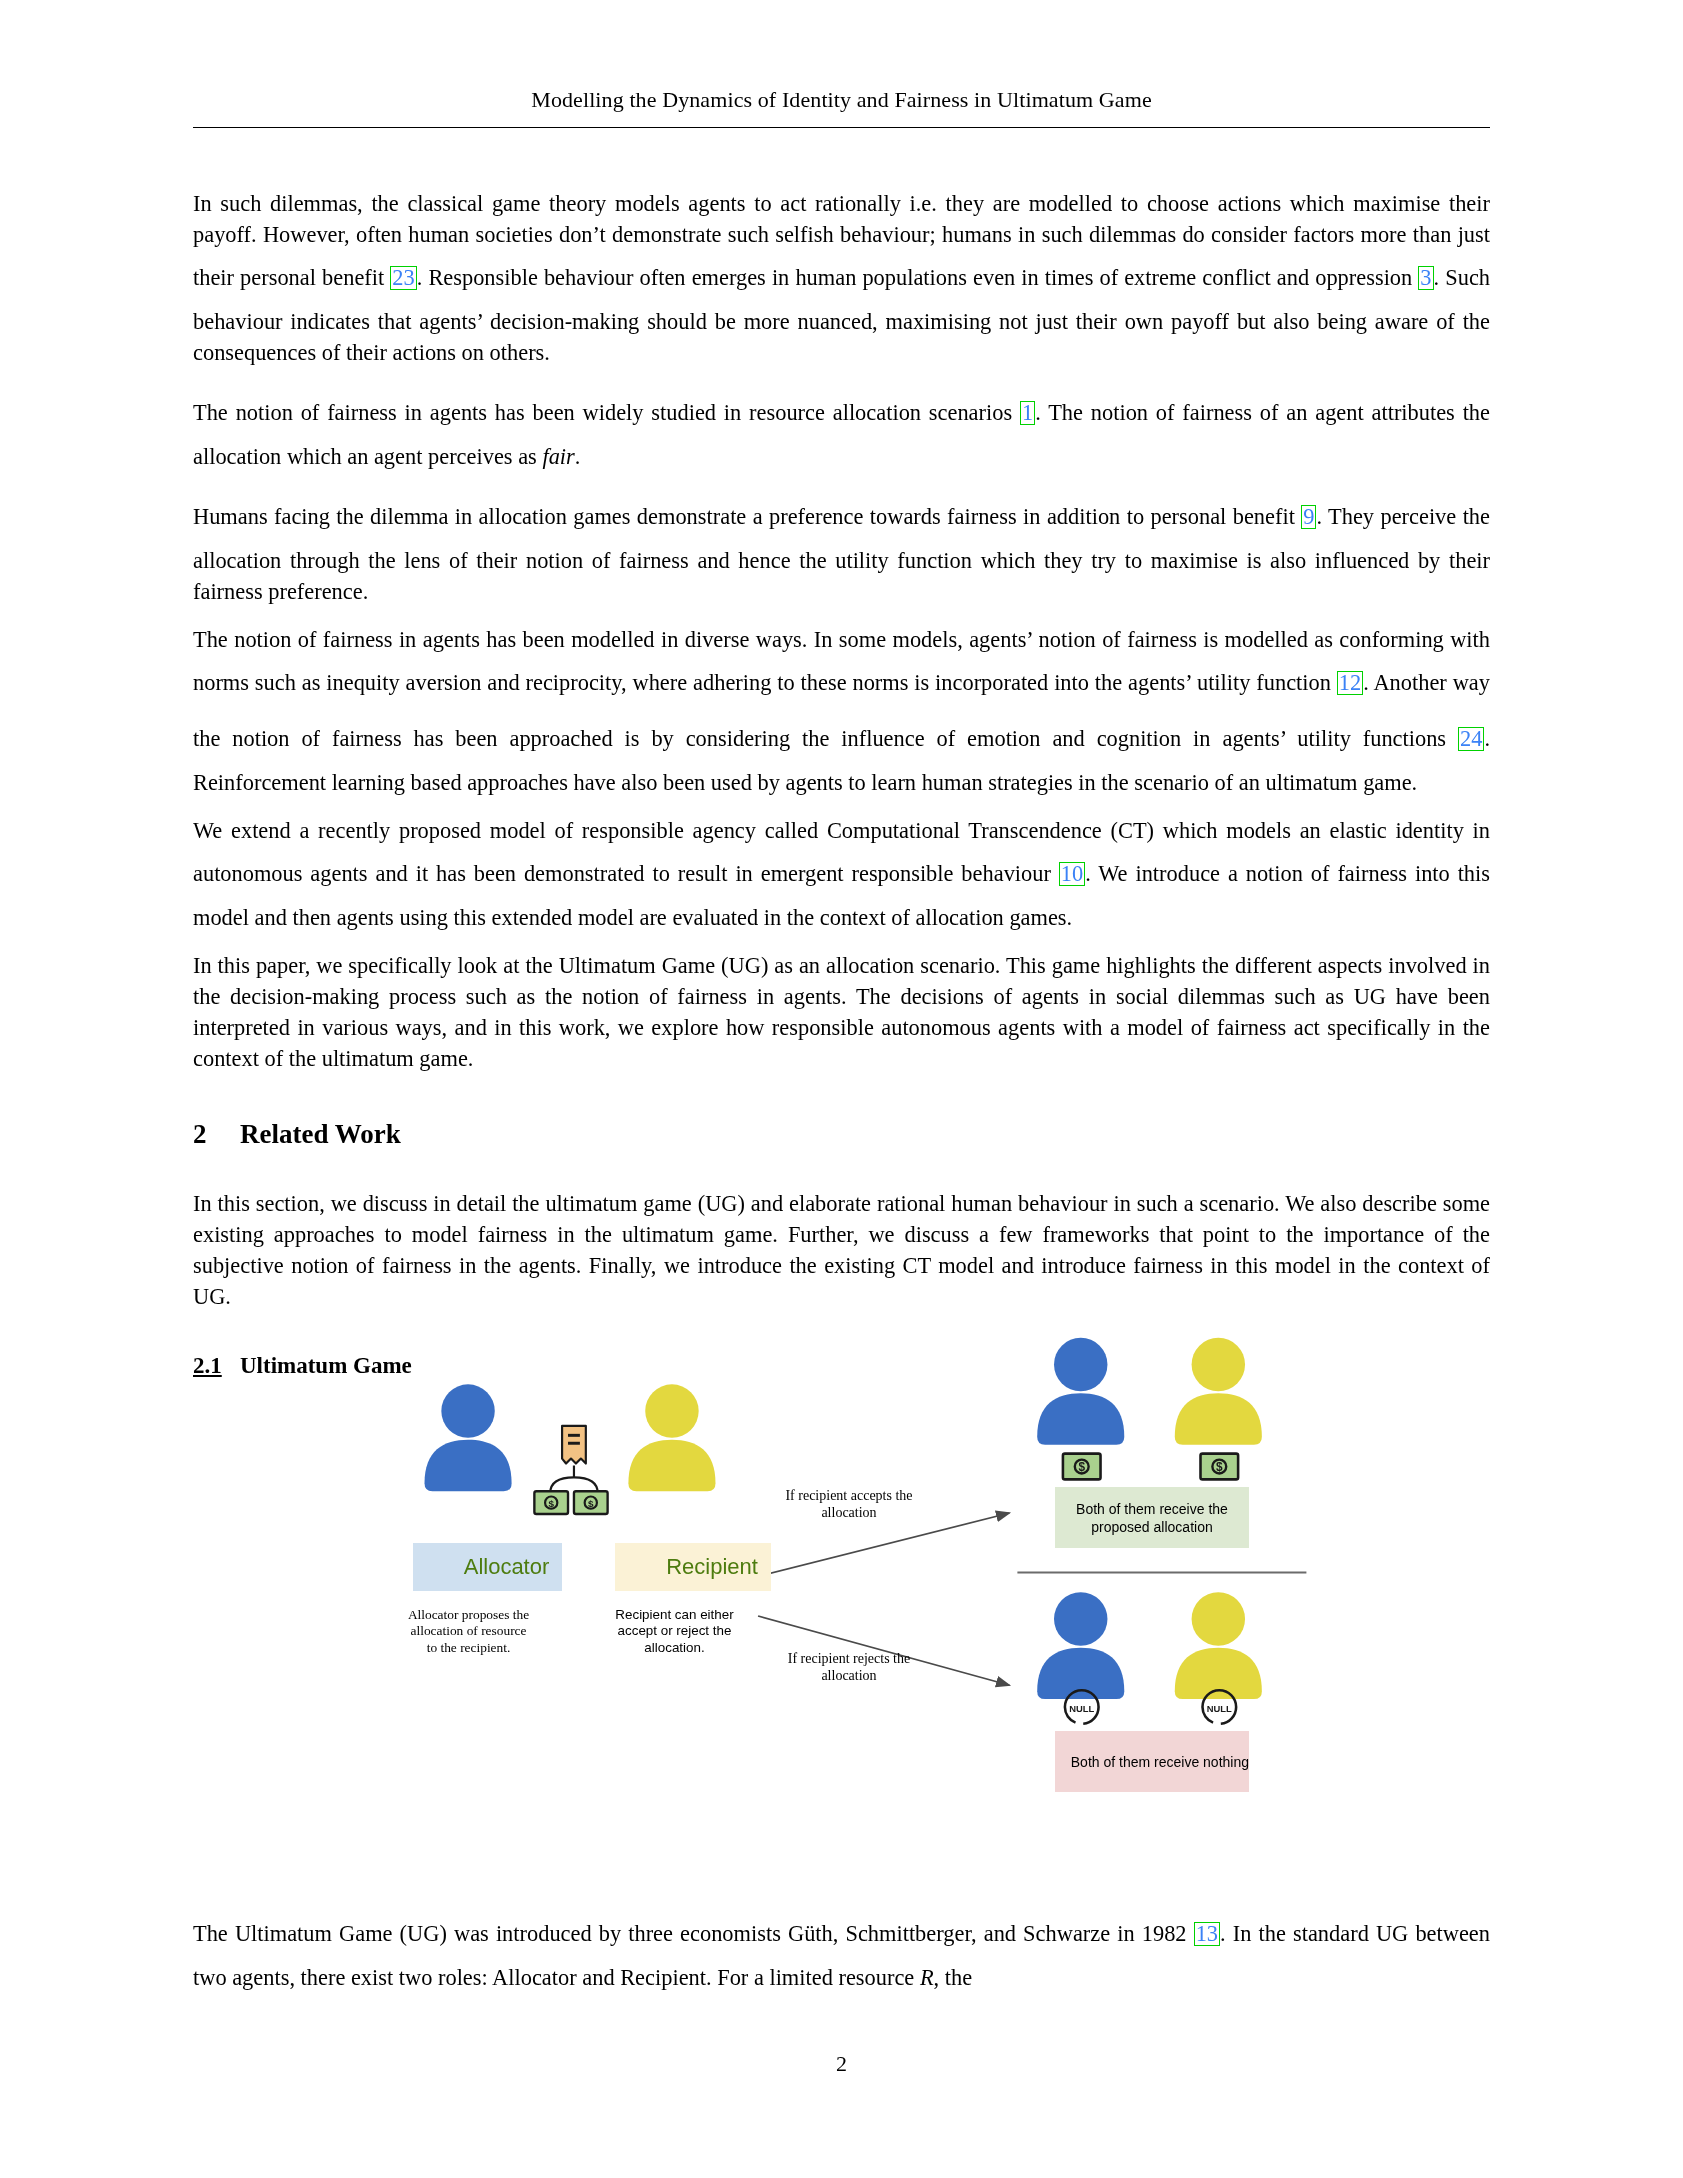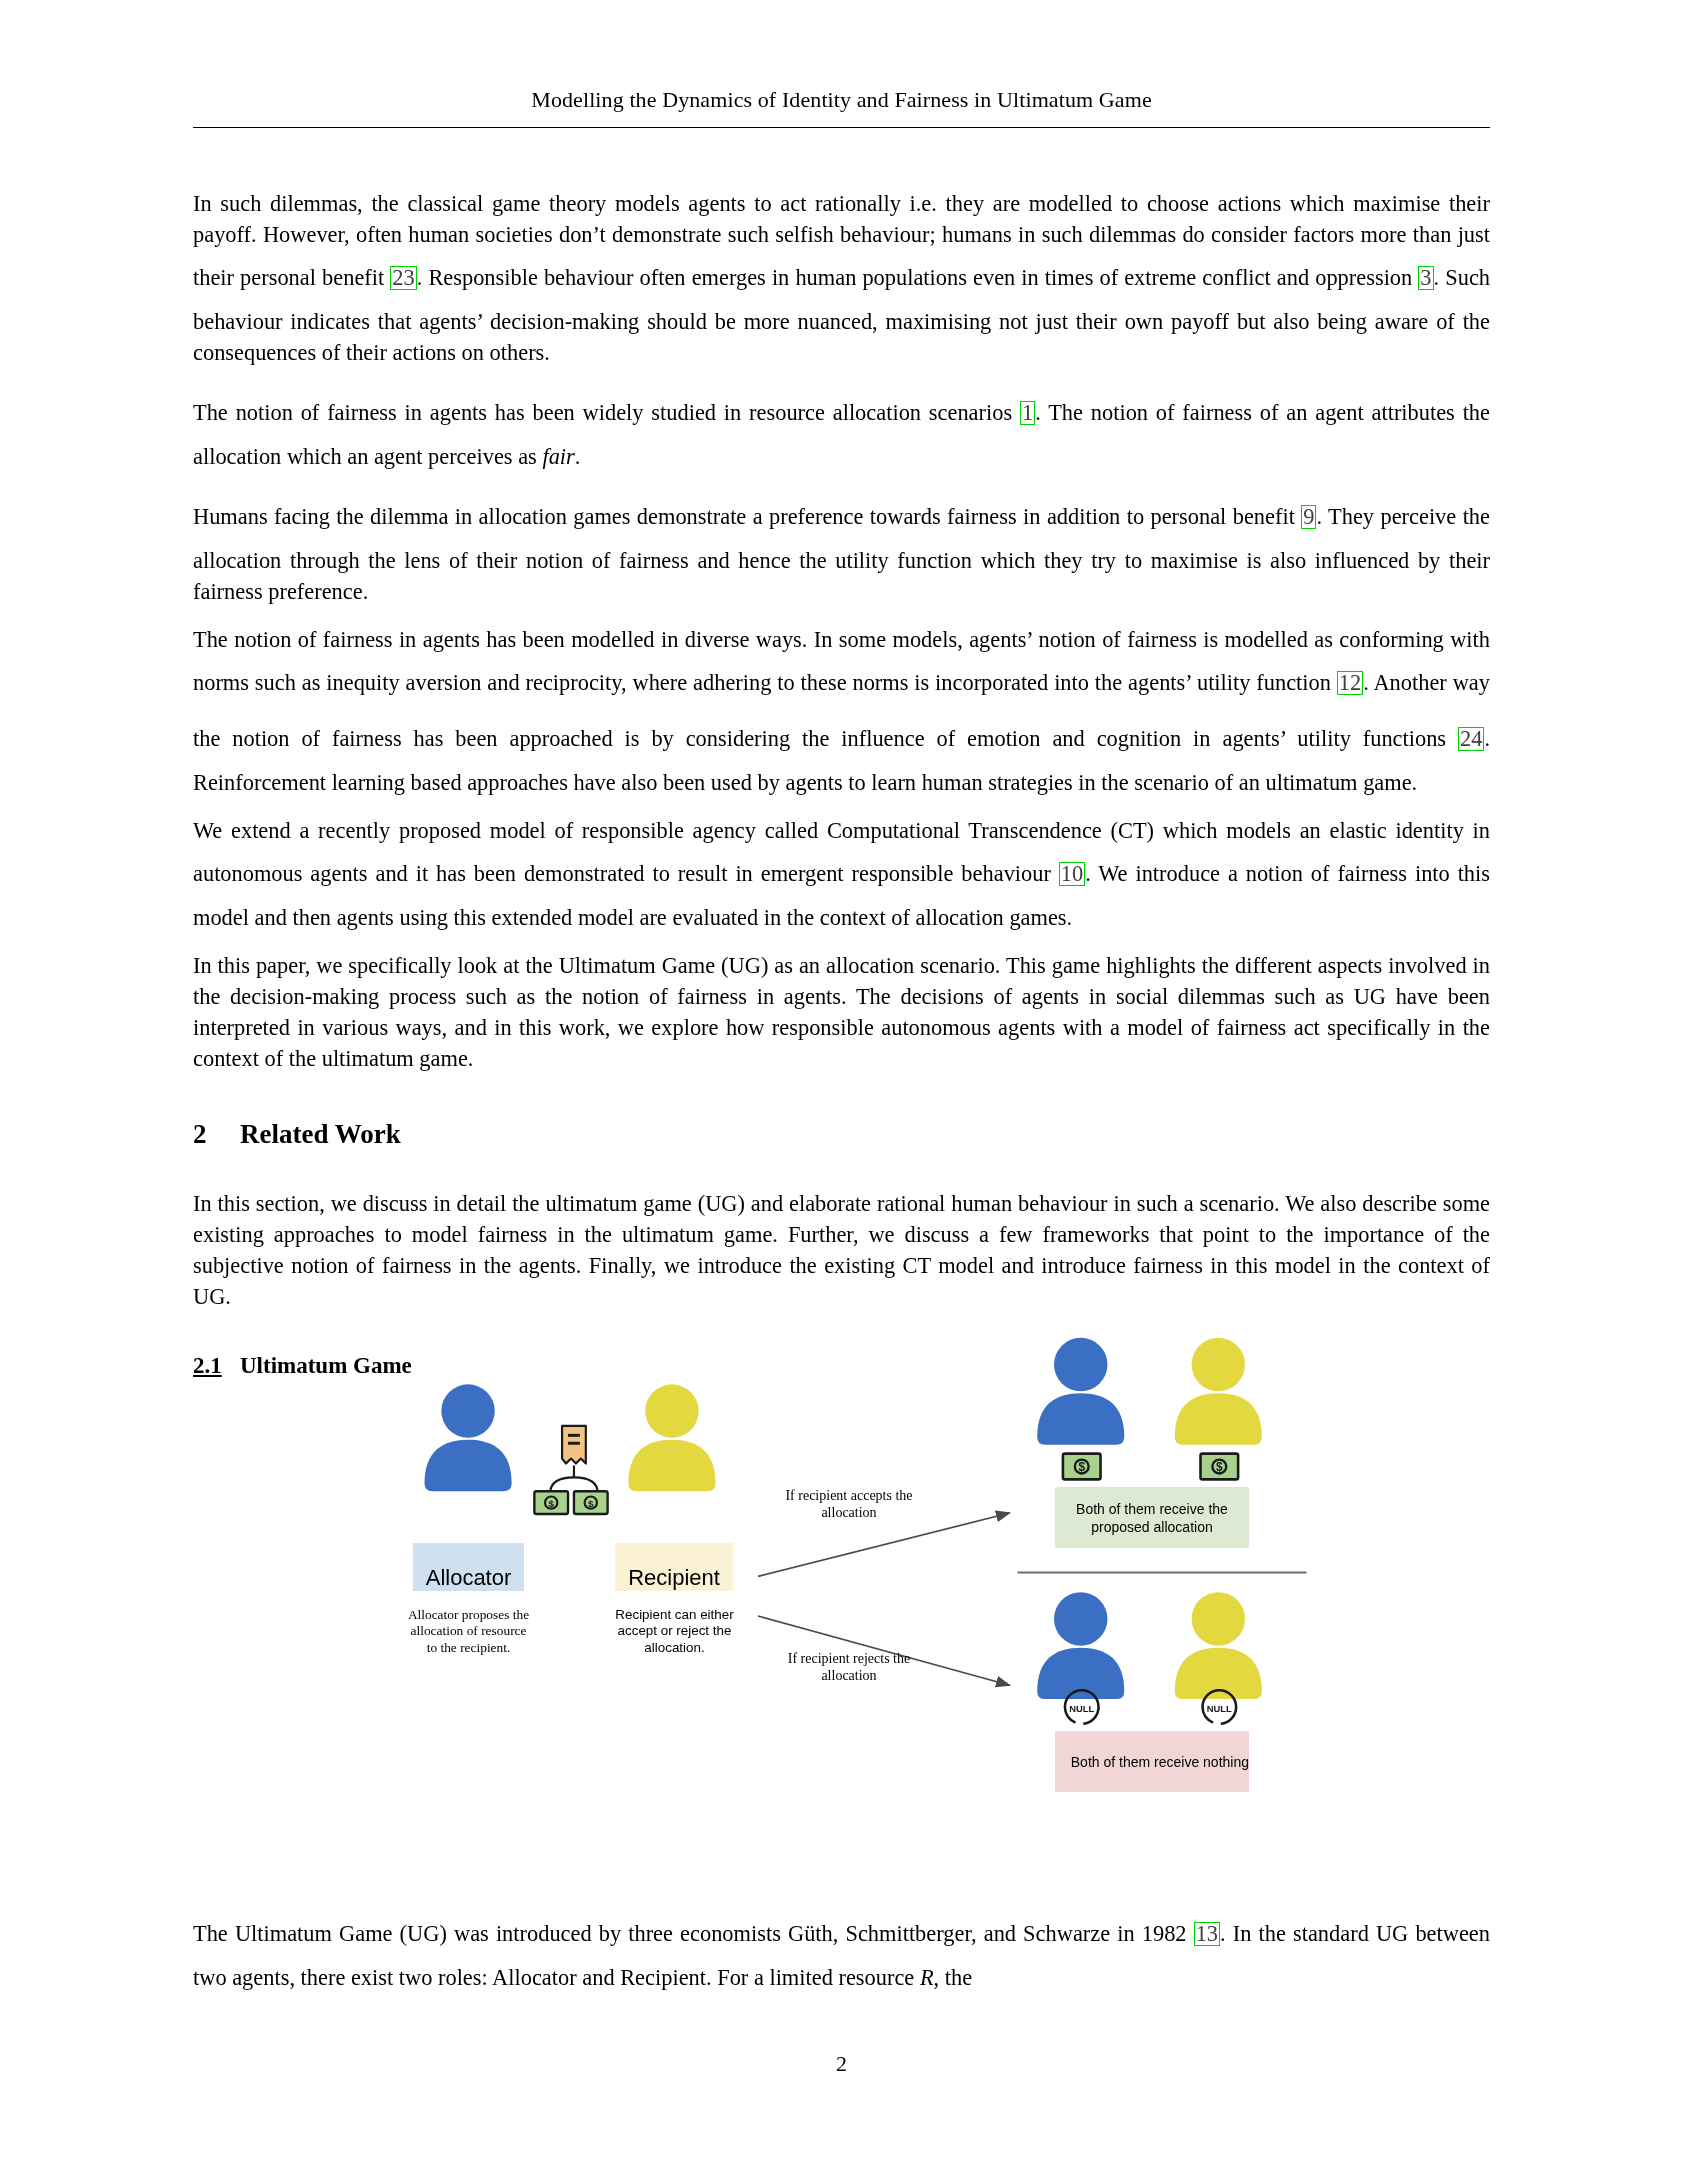--- a/index.html
+++ b/index.html
@@ -59,21 +59,21 @@
     hyphens: none;
   }
   p.body:last-child { margin-bottom: 0; }
 
   .cite {
     border: 1.6px solid #00d100;
     padding: 0 1px;
     margin: 16px 0px;
     display: inline-block;
     line-height: 0.98;
-    color: #404040;
+    color: #3b82f6;
   }
   i.it { font-style: italic; }
 
   h2.sec {
     font-size: 27px;
     font-weight: bold;
     margin: 44px 0 8px 0;
     line-height: 1.2;
   }
   h2.sec .num { display: inline-block; width: 47px; }
@@ -101,24 +101,25 @@
     left: 193px;
     top: 1830px;
     width: 1297px;
     text-align: center;
     font-size: 22.4px;
   }
 
   .labelbox {
     position: absolute;
     display: flex;
-    align-items: flex-end;
+    align-items: center;
     justify-content: center;
     font-family: "Liberation Sans", "DejaVu Sans", sans-serif;
-    color: #000000;
+    color: #4d7c0f;
+    padding-left: 38px;
   }
   .desc {
     position: absolute;
     text-align: center;
     font-family: "Liberation Sans", "DejaVu Sans", sans-serif;
     font-size: 13.4px;
     line-height: 16.3px;
     color: #000;
   }
   .arrowlabel {

